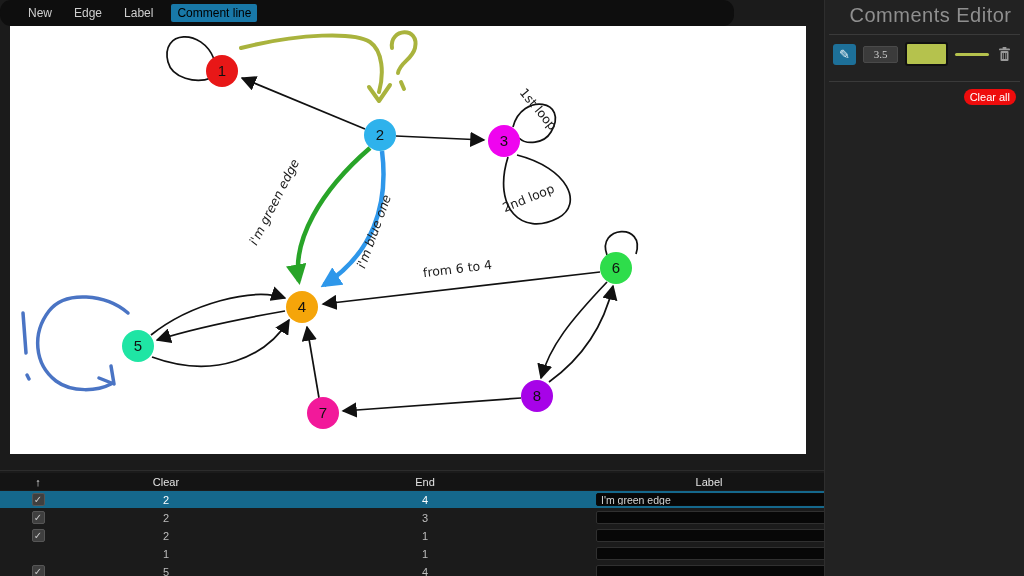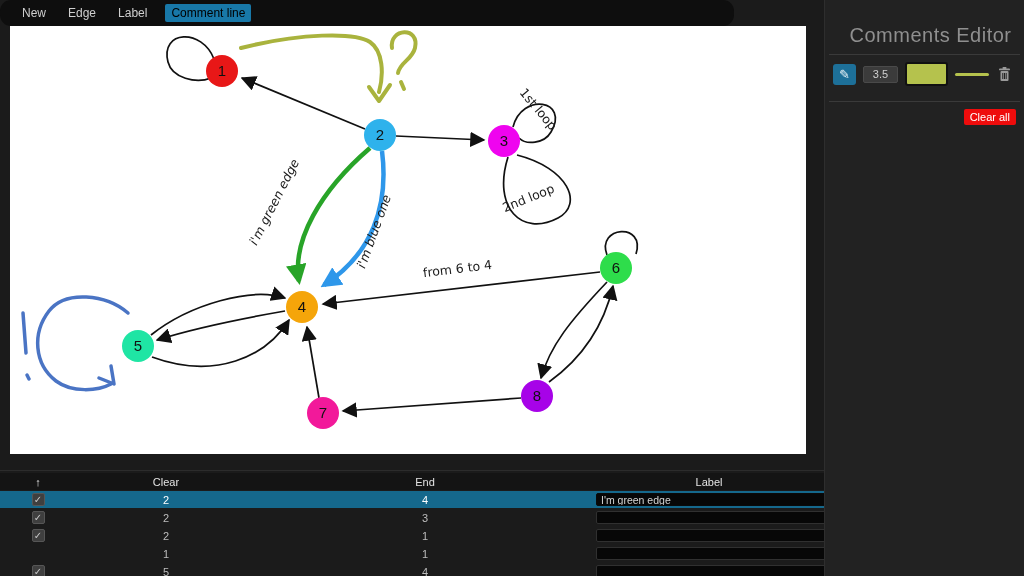--- a/index.html
+++ b/index.html
@@ -3,55 +3,55 @@
 <meta charset="utf-8">
 <style>
   * { margin:0; padding:0; box-sizing:border-box; }
   html,body { width:1024px; height:576px; overflow:hidden; background:#1b1b1b;
               font-family:"Liberation Sans", sans-serif; }
   .app { position:relative; width:1024px; height:576px; background:#1b1b1b; }
 
   
   .menubar { position:absolute; left:0; top:0; width:734px; height:26px;
              background:#0e0e0e; display:flex; align-items:center; gap:14px;
-             padding-left:18px;border-radius:11px; }
+             padding-left:24px;border-radius:11px; }
   .menu-item { color:#cfcfcf; font-size:12px; cursor:default; padding:2px 4px; }
   .menu-item.active { background:#1878a8; color:#000000; border-radius:2px; padding:2px 6px; }
 
   
   .canvas { position:absolute; left:10px; top:26px; width:796px; height:428px;
             background:#ffffff; }
   .canvas svg { display:block; }
   .node-label { font-size:15px; fill:#111; text-anchor:middle;
                 font-family:"Liberation Sans", sans-serif; }
   .edge-label { font-size:12.5px; fill:#1a1a1a; text-anchor:middle;
                 font-family:"DejaVu Sans", sans-serif; }
   .edge-label.it { font-style:italic; }
 
   
   .sidebar { position:absolute; left:824px; top:0; width:200px; height:576px;
              background:#222222; border-left:1px solid #2e2e2e; }
-  .sidebar-title { color:#8f8f8f; font-size:20px; text-align:center; margin-top:24px;
+  .sidebar-title { color:#8f8f8f; font-size:20px; text-align:center; margin-top:4px;
                    font-weight:400; letter-spacing:0.5px;padding-left:12px; }
   .sb-divider { height:1px; background:#3a3a3a; margin:7px 4px 0 4px; }
   .sb-controls { display:flex; align-items:center; gap:7px; padding:7px 8px 8px 8px; }
   .pencil-btn { width:23px; height:21px; background:#1d7099; border-radius:3px;
                 color:#eaf4f8; font-size:13px; display:flex; align-items:center;
                 justify-content:center; cursor:pointer; }
   .thickness-input { width:35px; height:17px; background:#3b3b3b; border:1px solid #4a4a4a;
                      border-radius:2px; color:#cfcfcf; font-size:11px; text-align:center;
-                     font-family:Liberation Sans, sans-serif; }
+                     font-family:Liberation Serif, serif; }
   .color-swatch { width:43px; height:24px; background:#b5c24d; border:2px solid #111;
                   border-radius:3px; cursor:pointer; }
   .line-preview { width:34px; height:3px; background:#b5c24d; border-radius:2px; }
   .trash-btn { width:16px; height:16px; display:flex; align-items:center;
                justify-content:center; cursor:pointer; }
   .clear-row { display:flex; justify-content:flex-end; padding:7px 8px 0 0; }
   .clear-btn { background:#ee0c0c; color:#fff; font-size:11px; border:none;
-               padding:2px 6px; border-radius:2px; cursor:pointer;
+               padding:2px 6px; border-radius:8px; cursor:pointer;
                font-family:"Liberation Sans", sans-serif; }
 
   
   .table-area { position:absolute; left:0; top:470px; width:824px; height:106px;
                 background:#1b1b1b; border-top:1px solid #2c2c2c; overflow:hidden; }
   .trow { display:grid; grid-template-columns:76px 180px 338px 1fr;
           align-items:center; height:17px; margin-bottom:1px; }
   .thead { background:#141414; color:#e0e0e0; font-size:11px; height:17px; margin-top:2px; }
   .tcell { text-align:center; font-size:11px; color:#bdbdbd; }
   .thead .tcell { color:#e3e3e3; }

